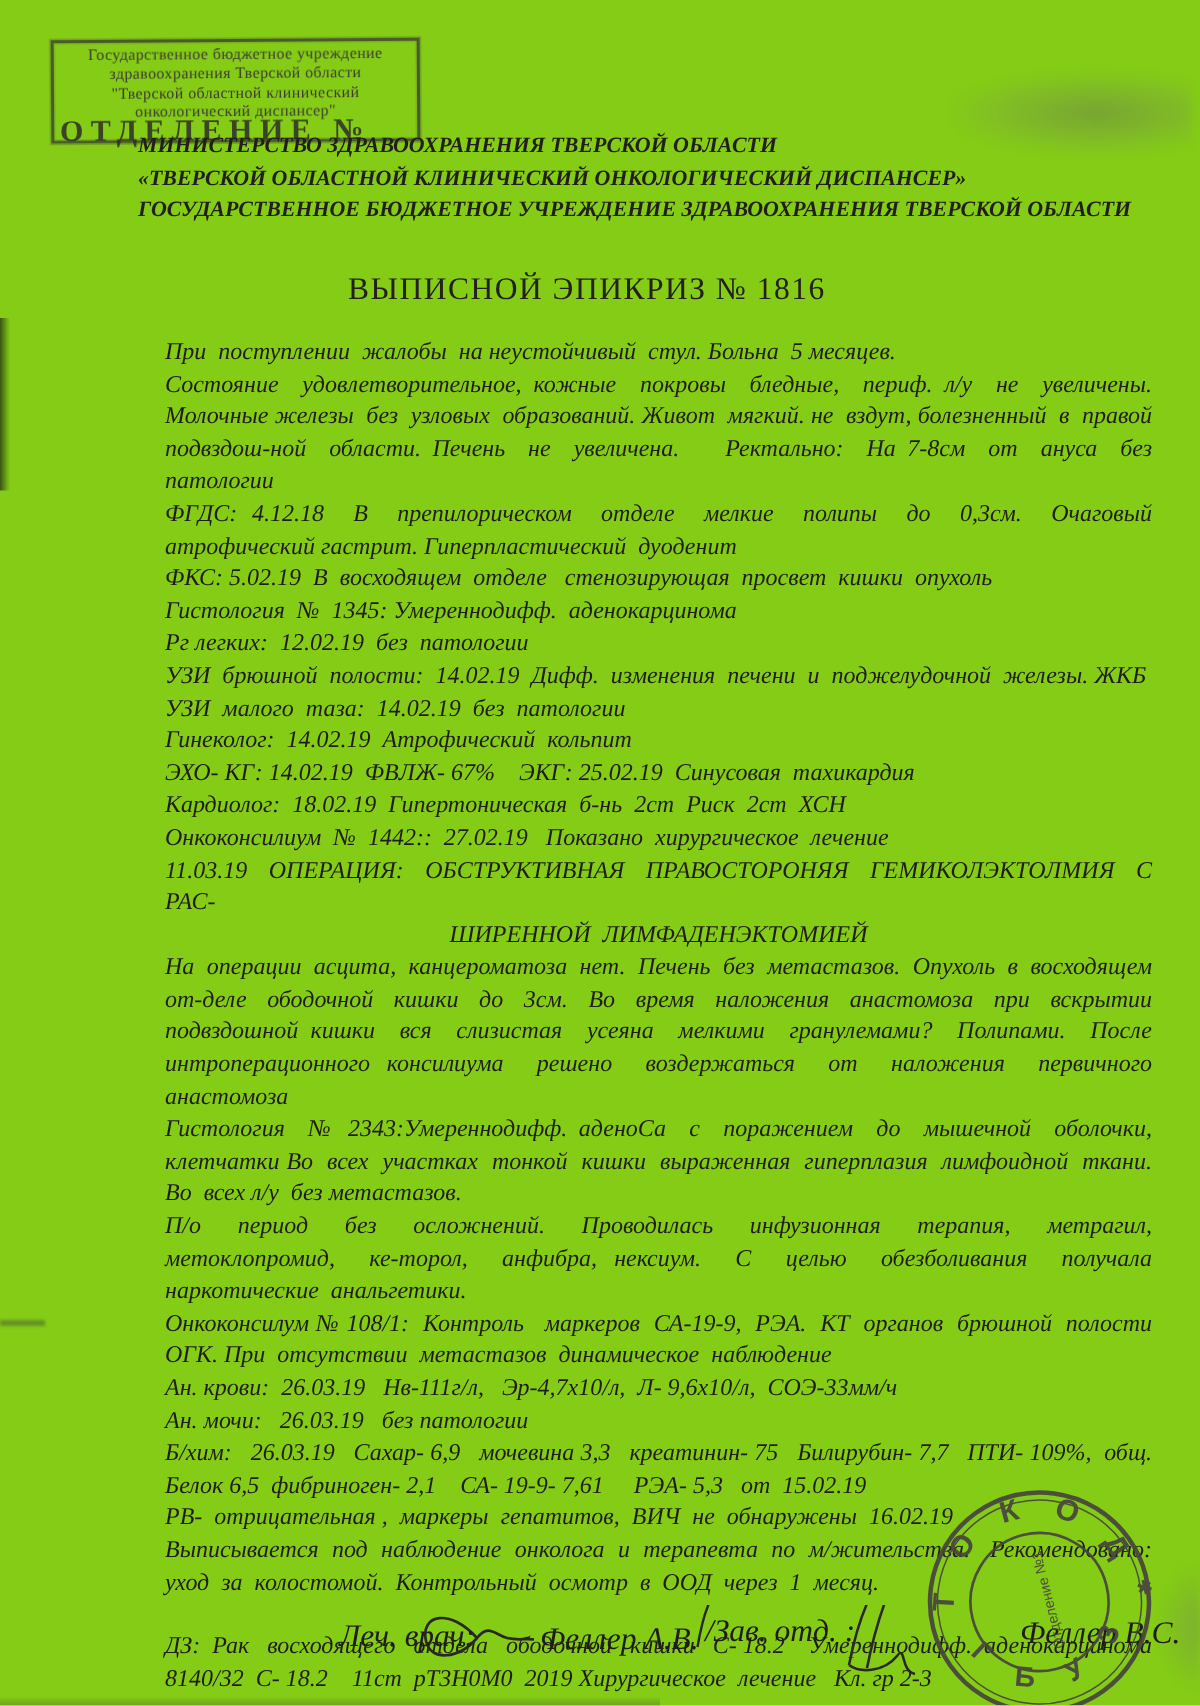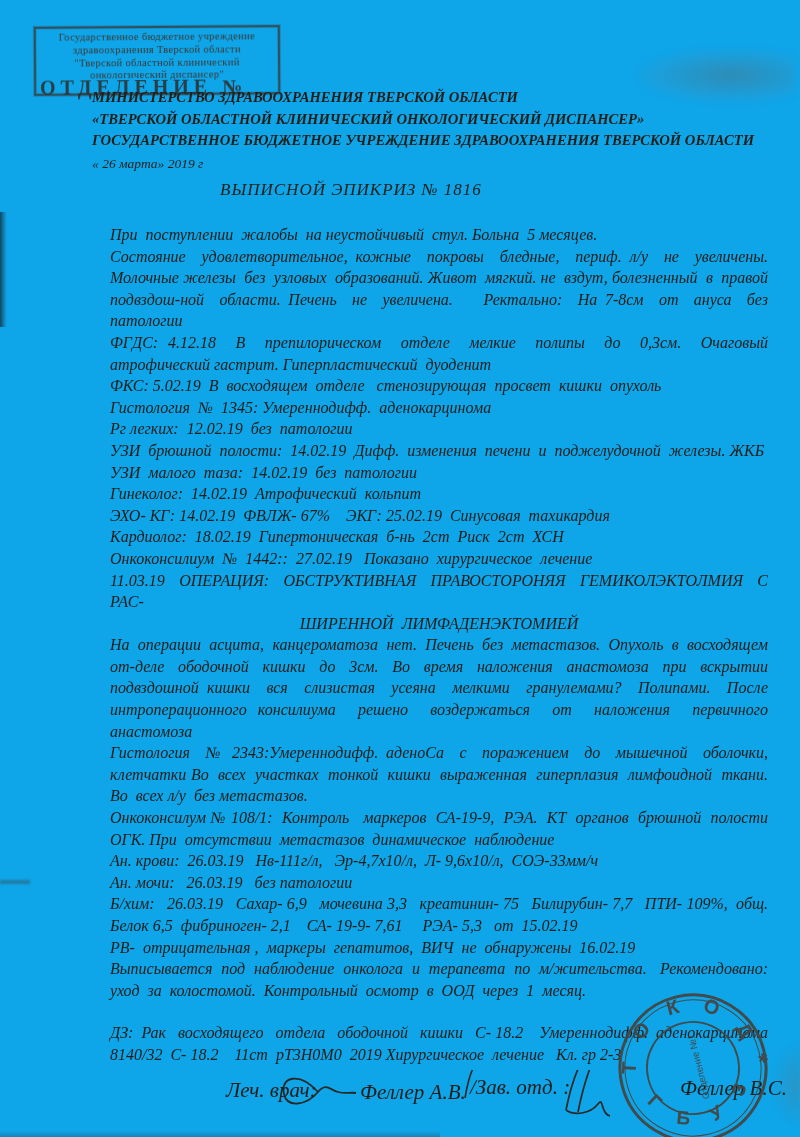--- a/index.html
+++ b/index.html
@@ -1,20 +1,20 @@
 <!DOCTYPE html>
 <html><head>
 <meta charset="utf-8">
 <style>
   html,body{margin:0;padding:0;background:#e8e6e2;}
   .page{
     position:relative;
     width:800px;height:1137px;
     margin:0 auto;
-    background:#0ea5e9;
+    background:#84cc16;
     overflow:hidden;
     font-family:"Liberation Serif","DejaVu Serif",serif;
     color:#26231f;
   }
   
   .smudge-tr{position:absolute;left:635px;top:48px;width:160px;height:55px;
     background:radial-gradient(ellipse at 60% 50%, rgba(100,100,100,.38), rgba(120,120,120,.12) 55%, transparent 75%);
     filter:blur(3px);}
   .edge-left{position:absolute;left:0;top:212px;width:7px;height:115px;
     background:linear-gradient(to right, rgba(20,20,20,.65), rgba(20,20,20,.15) 70%, transparent);}
@@ -49,22 +49,22 @@
   
   .header{
     position:absolute;left:92px;top:87px;width:688px;
     font-style:italic;font-weight:bold;
     font-size:14.6px;line-height:21.5px;
     color:#221f1b;
   }
   .header .date{font-size:13.5px;font-weight:normal;padding-top:1px;}
 
   .doc-title{
-    position:absolute;left:220px;top:180px;
-    font-style:italic;font-size:17px;letter-spacing:1px;
+    position:absolute;left:232px;top:180px;
+    font-size:21px;letter-spacing:1px;
     color:#24211d;white-space:nowrap;
   }
   .doc-sub{
     position:absolute;left:352px;top:205px;
     font-style:italic;font-size:15.5px;
     color:#26231f;white-space:nowrap;
   }
 
   
   .body-text{
@@ -106,21 +106,20 @@
     <div>здравоохранения Тверской области</div>
     <div>"Тверской областной клинический</div>
     <div>онкологический диспансер"</div>
   </div>
   <div class="dept-line">ОТДЕЛЕНИЕ №</div>
 
   <div class="header">
     <div>МИНИСТЕРСТВО ЗДРАВООХРАНЕНИЯ ТВЕРСКОЙ ОБЛАСТИ</div>
     <div>«ТВЕРСКОЙ ОБЛАСТНОЙ КЛИНИЧЕСКИЙ ОНКОЛОГИЧЕСКИЙ ДИСПАНСЕР»</div>
     <div>ГОСУДАРСТВЕННОЕ БЮДЖЕТНОЕ УЧРЕЖДЕНИЕ ЗДРАВООХРАНЕНИЯ ТВЕРСКОЙ ОБЛАСТИ</div>
-    <div class="date">« 26 марта» 2019 г</div>
   </div>
 
   <div class="doc-title">ВЫПИСНОЙ  ЭПИКРИЗ  №  1816</div>
 
   <div class="body-text">
       <p>При  поступлении  жалобы  на неустойчивый  стул. Больна  5 месяцев.</p>
       <p>Состояние  удовлетворительное, кожные  покровы  бледные,  периф. л/у  не  увеличены. Молочные железы  без  узловых  образований. Живот  мягкий. не  вздут, болезненный  в  правой  подвздош-ной  области. Печень  не  увеличена.    Ректально:  На 7-8см  от  ануса  без  патологии</p>
       <p>ФГДС: 4.12.18  В  препилорическом  отделе  мелкие  полипы  до  0,3см.  Очаговый  атрофический гастрит. Гиперпластический  дуоденит</p>
       <p>ФКС: 5.02.19  В  восходящем  отделе   стенозирующая  просвет  кишки  опухоль</p>
       <p>Гистология  №  1345: Умереннодифф.  аденокарцинома</p>
@@ -128,20 +127,21 @@
       <p>УЗИ  брюшной  полости:  14.02.19  Дифф.  изменения  печени  и  поджелудочной  железы. ЖКБ</p>
       <p>УЗИ  малого  таза:  14.02.19  без  патологии</p>
       <p>Гинеколог:  14.02.19  Атрофический  кольпит</p>
       <p>ЭХО- КГ: 14.02.19  ФВЛЖ- 67%    ЭКГ: 25.02.19  Синусовая  тахикардия</p>
       <p>Кардиолог:  18.02.19  Гипертоническая  б-нь  2ст  Риск  2ст  ХСН</p>
       <p>Онкоконсилиум  №  1442::  27.02.19   Показано  хирургическое  лечение</p>
       <p class="opline">11.03.19  ОПЕРАЦИЯ:  ОБСТРУКТИВНАЯ  ПРАВОСТОРОНЯЯ  ГЕМИКОЛЭКТОЛМИЯ  С  РАС-</p>
       <p class="center">ШИРЕННОЙ  ЛИМФАДЕНЭКТОМИЕЙ</p>
       <p>На  операции  асцита,  канцероматоза  нет.  Печень  без  метастазов.  Опухоль  в  восходящем  от-деле  ободочной  кишки  до  3см.  Во  время  наложения  анастомоза  при  вскрытии  подвздошной кишки  вся  слизистая  усеяна  мелкими  гранулемами?  Полипами.  После   интроперационного консилиума  решено  воздержаться  от  наложения  первичного  анастомоза</p>
       <p>Гистология  № 2343:Умереннодифф. аденоСа  с  поражением  до  мышечной  оболочки, клетчатки Во  всех  участках  тонкой  кишки  выраженная  гиперплазия  лимфоидной  ткани.  Во  всех л/у  без метастазов.</p>
+      <p>П/о  период  без  осложнений.  Проводилась  инфузионная  терапия,  метрагил,  метоклопромид,  ке-торол,  анфибра, нексиум.  С  целью  обезболивания  получала  наркотические  анальгетики.</p>
       <p>Онкоконсилум № 108/1:  Контроль   маркеров  СА-19-9,  РЭА.  КТ  органов  брюшной  полости  ОГК. При  отсутствии  метастазов  динамическое  наблюдение</p>
       <p>Ан. крови:  26.03.19   Нв-111г/л,   Эр-4,7х10/л,  Л- 9,6х10/л,  СОЭ-33мм/ч</p>
       <p>Ан. мочи:   26.03.19   без патологии</p>
       <p>Б/хим:   26.03.19   Сахар- 6,9   мочевина 3,3   креатинин- 75   Билирубин- 7,7   ПТИ- 109%,  общ.  Белок 6,5  фибриноген- 2,1    СА- 19-9- 7,61     РЭА- 5,3   от  15.02.19</p>
       <p>РВ-  отрицательная ,  маркеры  гепатитов,  ВИЧ  не  обнаружены  16.02.19</p>
       <p>Выписывается  под  наблюдение  онколога  и  терапевта  по  м/жительства.   Рекомендовано: уход  за  колостомой.  Контрольный  осмотр  в  ООД  через  1  месяц.</p>
       <p class="gap">ДЗ:  Рак   восходящего   отдела   ободочной   кишки   С- 18.2    Умереннодифф.  аденокарцинома 8140/32  С- 18.2    11ст  рТ3Н0М0  2019 Хирургическое  лечение   Кл. гр 2-3</p>
     </div>
 
   <div class="sig-row">

